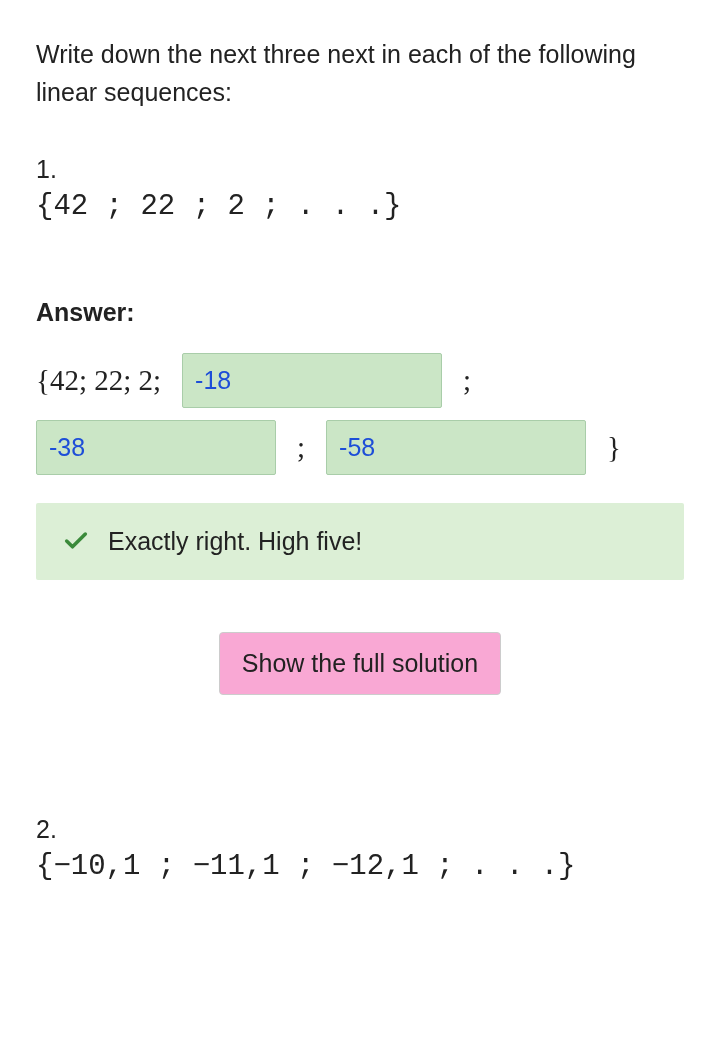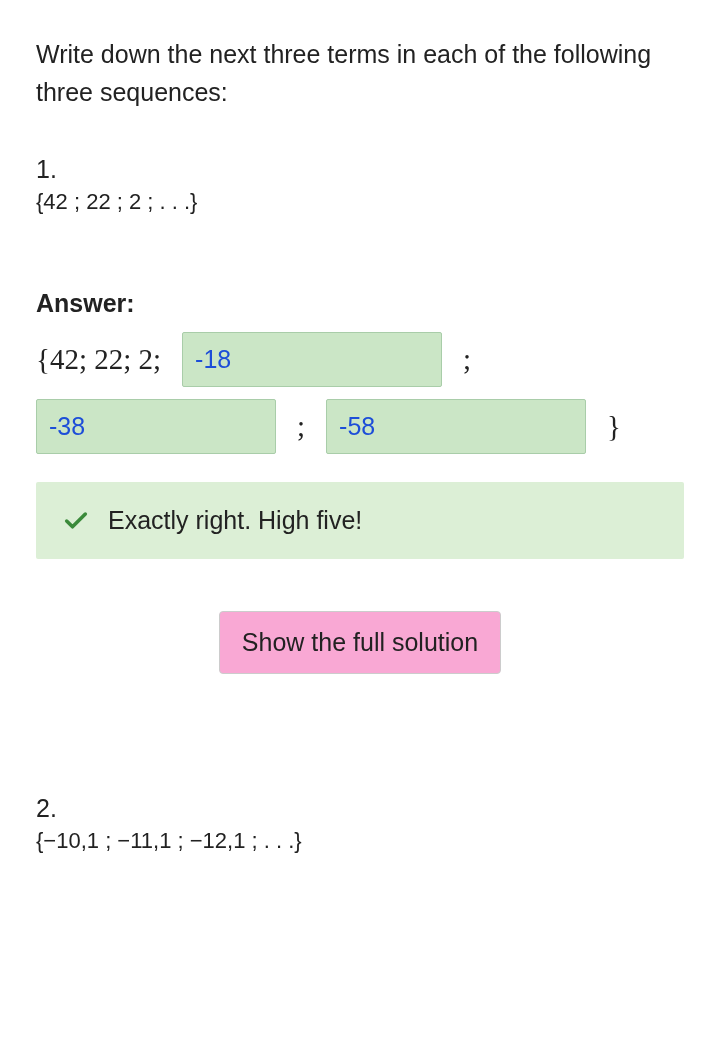--- a/index.html
+++ b/index.html
@@ -16,29 +16,29 @@
     line-height: 1.5;
     margin-bottom: 44px;
     font-weight: 400;
     color: #222;
   }
   .q-number {
     font-size: 25px;
     margin-bottom: 4px;
   }
   .math {
-    font-family: Liberation Sans, sans-serif;
-    font-size: 22px;
+    font-family: Liberation Mono, monospace;
+    font-size: 29px;
     line-height: 1.3;
   }
   .answer-label {
     font-size: 25px;
     font-weight: 700;
     margin-top: 72px;
-    margin-bottom: 14px;
+    margin-bottom: 26px;
   }
   .answer-block {
     display: flex;
     flex-wrap: wrap;
     align-items: center;
     gap: 12px 21px;
   }
   .prefix-math {
     font-family: "Times New Roman", Georgia, serif;
     font-size: 29px;
@@ -56,21 +56,21 @@
   }
   .sep {
     font-family: "Times New Roman", Georgia, serif;
     font-size: 29px;
   }
   .feedback {
     margin-top: 28px;
     background: #dcefd6;
     padding: 24px 26px;
     display: flex;
-    align-items: flex-end;
+    align-items: flex-start;
     gap: 18px;
     border-radius: 2px;
   }
   .feedback-text {
     font-size: 25px;
     color: #222;
   }
   .check-icon {
     width: 28px;
     height: 28px;
@@ -91,21 +91,21 @@
     color: #222;
     cursor: pointer;
   }
   .q2-block {
     margin-top: 0;
   }
 </style>
 </head>
 <body>
 
-<div class="instructions">Write down the next three terms in each of the following three sequences:</div>
+<div class="instructions">Write down the next three next in each of the following linear sequences:</div>
 
 <div>
   <div class="q-number">1.</div>
   <div class="math">{42 ; 22 ; 2 ; . . .}</div>
 
   <div class="answer-label">Answer:</div>
 
   <div class="answer-block">
     <span class="prefix-math">{42; 22; 2;</span>
     <input class="num-input" type="text" value="-18" style="">

